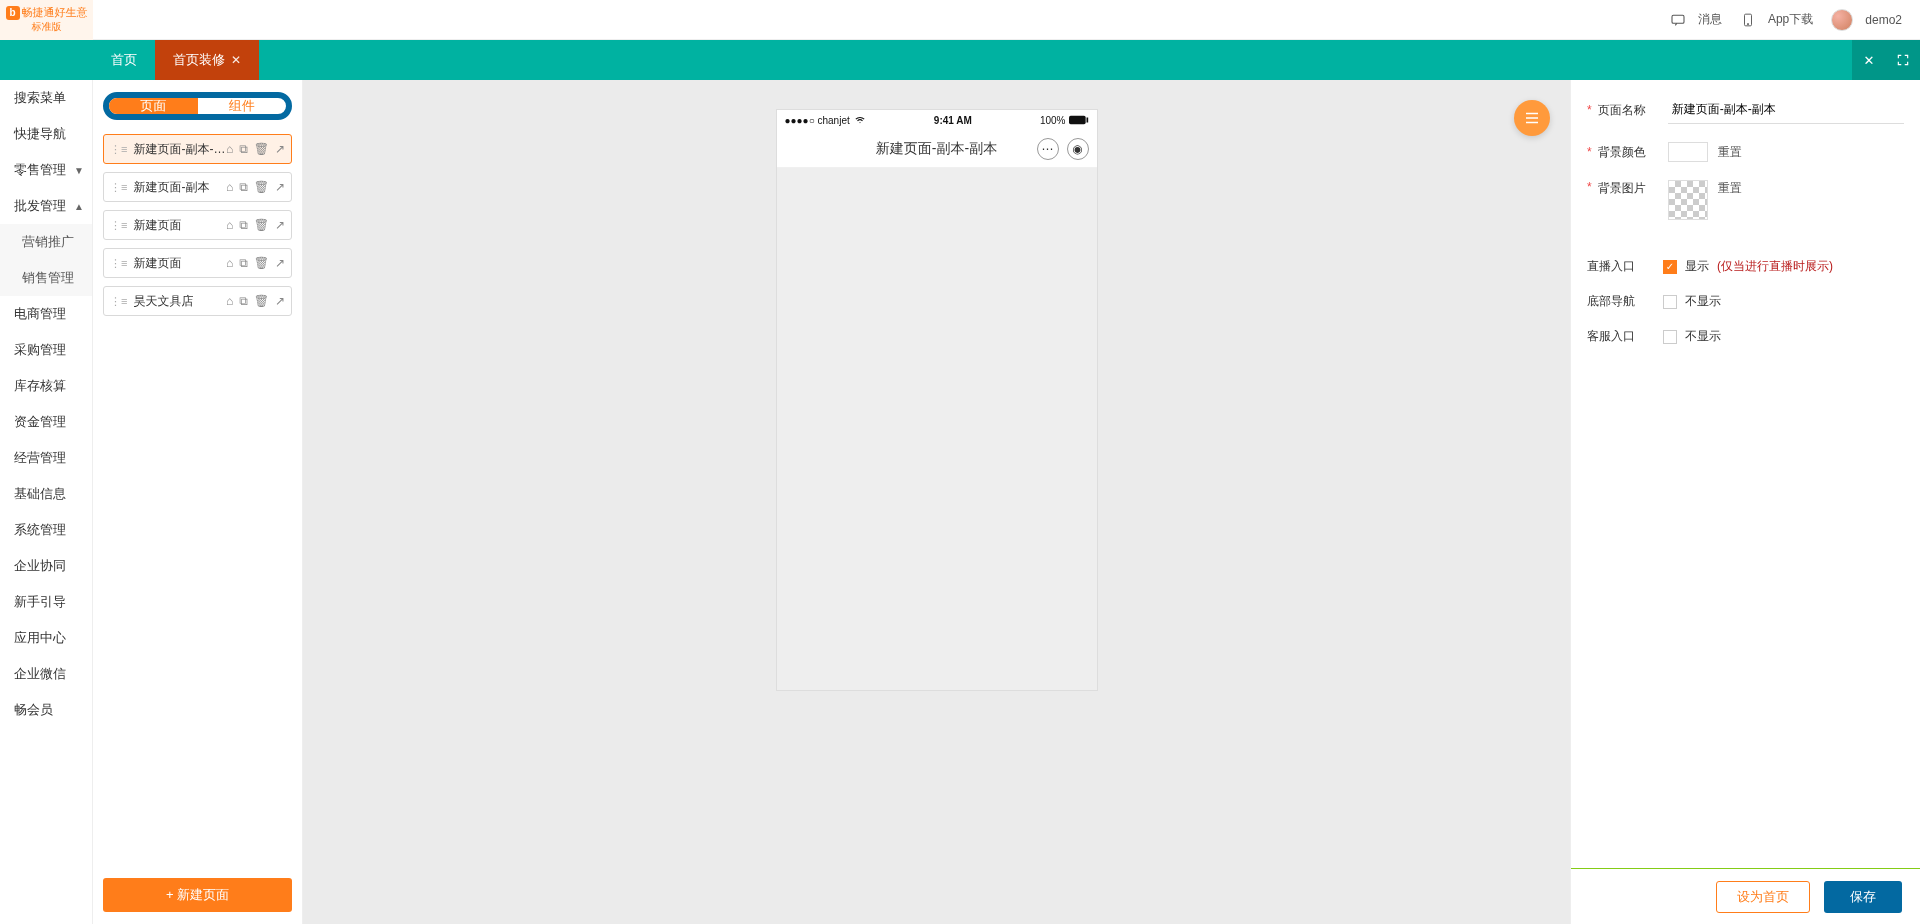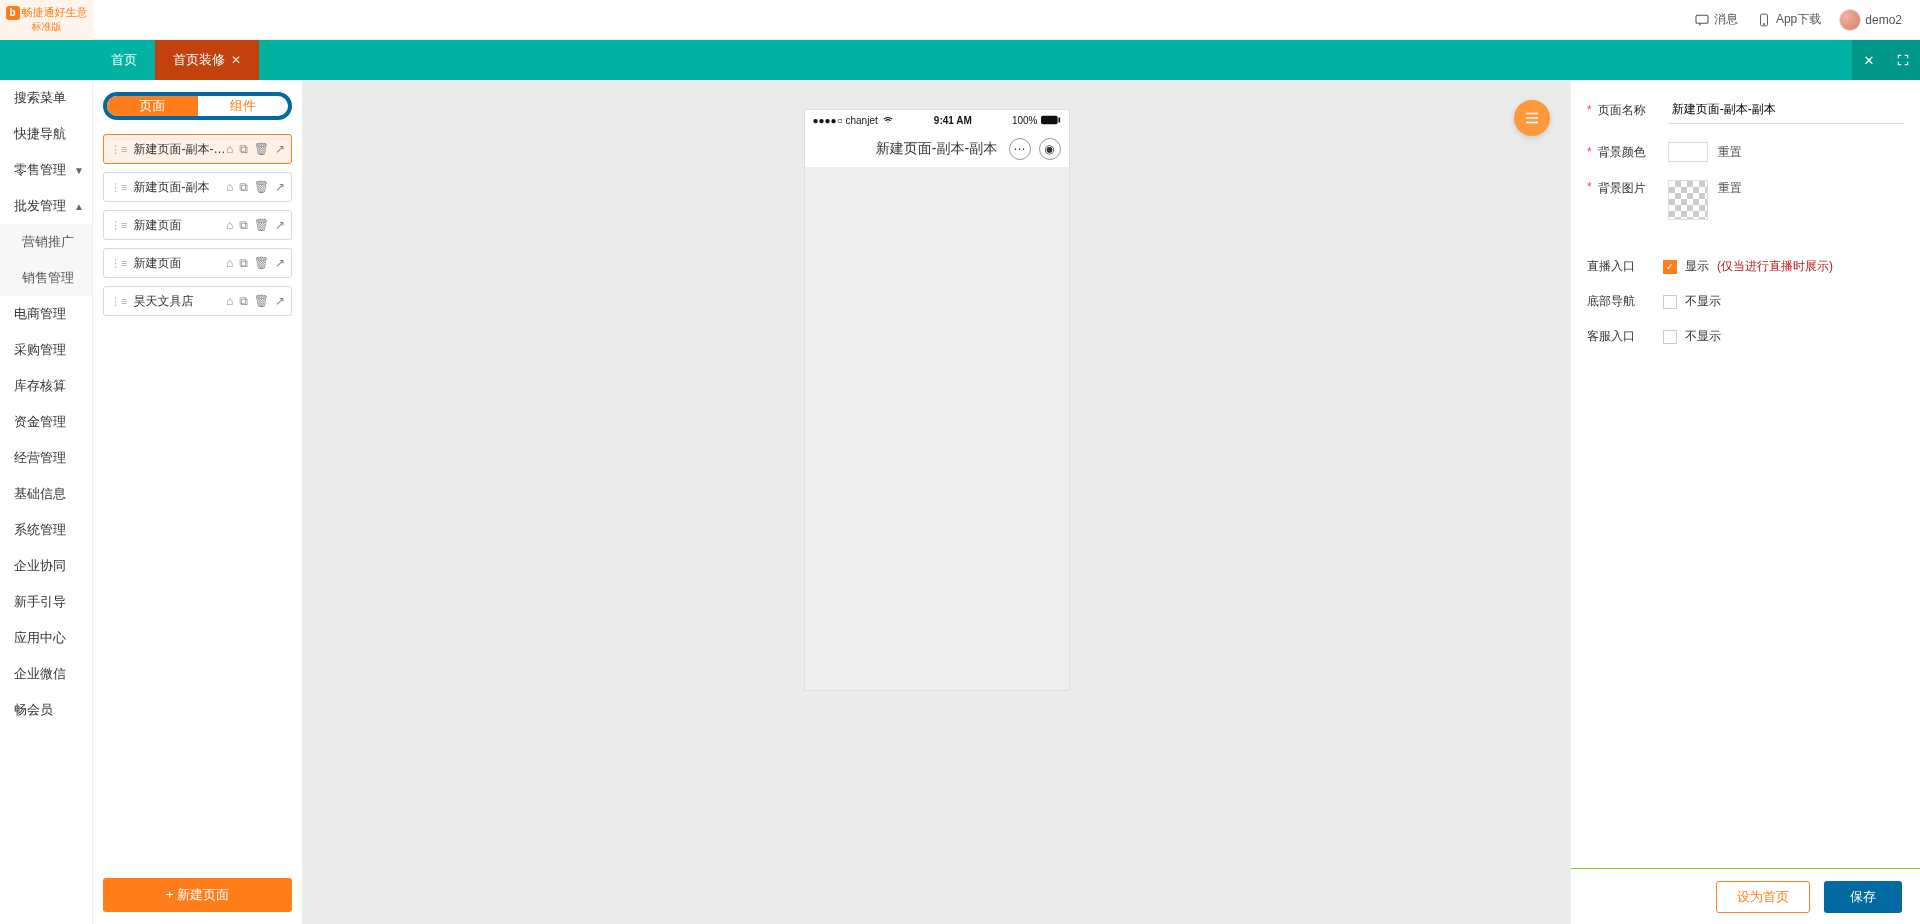--- a/index.html
+++ b/index.html
@@ -9,21 +9,21 @@
     .top-header { height: 40px; display: flex; align-items: center; border-bottom: 1px solid #eee; }
     .logo-block { width: 93px; height: 40px; display: flex; flex-direction: column; align-items: center; justify-content: center; background: #fff5ec; }
     .logo-main { display:flex; align-items:center; gap:2px;}
     .logo-mark { width:14px; height:14px; border-radius:3px; background:#ff7d1a; display:inline-flex;align-items:center;justify-content:center;color:#fff;font-weight:bold;font-size:10px;}
     .logo-text { font-size: 11px; color: #ff7d1a; font-weight: 500;}
     .logo-sub { font-size: 10px; color: #ff7d1a; }
     .account-select { flex: 0 0 220px; height: 40px; display: flex; align-items: center; padding: 0 12px; color: #888; font-size: 12px; cursor: pointer; position:relative;}
     .account-select .chev { position:absolute; right:10px; color:#bbb;}
     .top-spacer { flex: 1; }
     .top-actions { display: flex; align-items: center; gap: 18px; padding-right: 18px; }
-    .top-action { display: flex; align-items: center; gap: 4px; color: #555; font-size: 12px; cursor: pointer; }
+    .top-action { display: flex; align-items: center; gap: 12px; color: #555; font-size: 12px; cursor: pointer; }
     .icon-sm { width: 16px; height: 16px; display:inline-flex;align-items:center;justify-content:center;}
     .avatar { width: 22px; height: 22px; border-radius: 50%; background: radial-gradient(circle at 30% 30%, #f5b1a3, #d08060); border:1px solid #ddd;}
     
     
     .tab-bar { height: 40px; background: #00b2a1; display: flex; align-items: stretch; position: relative; padding-left: 93px;}
     .tab { padding: 0 18px; display: flex; align-items: center; color: #fff; font-size: 13px; cursor: pointer; }
     .tab.active { background: #c2410c; }
     .tab .close { margin-left: 6px; font-size: 12px; opacity:.9;}
     .tab-bar .right-ctrls { margin-left: auto; display:flex;}
     .tab-bar .right-btn { width: 34px; display:flex;align-items:center;justify-content:center;color:#fff;cursor:pointer; background:#009688;}
@@ -33,37 +33,37 @@
     
     
     .left-nav { width: 93px; background: #fff; border-right: 1px solid #eee; overflow-y: auto; }
     .nav-item { height: 36px; display: flex; align-items: center; padding: 0 14px; font-size: 13px; color: #333; cursor: pointer; position:relative;}
     .nav-item .caret { position:absolute; right:8px; font-size:10px; color:#666;}
     .nav-sub { background: #f7f7f7; }
     .nav-sub .nav-item { padding-left: 22px; color:#555;}
     
     
     .page-panel { width: 210px; background: #fff; border-right: 1px solid #eee; display: flex; flex-direction: column; padding: 12px 10px; }
-    .tab-switch { display: flex; border: 4px solid #0369a1; border-radius: 14px; overflow: hidden; height: 28px; margin-bottom: 14px;}
+    .tab-switch { display: flex; border: 6px solid #0369a1; border-radius: 14px; overflow: hidden; height: 28px; margin-bottom: 14px;}
     .tab-switch > div { flex:1; display:flex;align-items:center;justify-content:center; font-size:13px; cursor:pointer;}
     .ts-active { background:#ff7d1a; color:#fff;}
     .ts-inactive { color:#ff7d1a;}
     .page-list { flex:1; display:flex; flex-direction:column; gap:8px;}
     .page-row { height:30px; border:1px solid #d9d9d9; border-radius:3px; display:flex; align-items:center; padding:0 6px; font-size:12px; color:#333; cursor:pointer; background:#fff;}
     .page-row.sel { border-color:#ff7d1a; background:#fff1e6;}
     .grip { color:#aaa; margin-right:6px; font-size:11px;}
     .page-row .name { flex:1; white-space:nowrap; overflow:hidden; text-overflow:ellipsis;}
     .row-icons { display:flex; gap:6px; color:#888;}
     .row-icons span { cursor:pointer; font-size:12px;}
     .new-page-btn { height:34px; background:#ff7d1a; color:#fff; border-radius:3px; display:flex;align-items:center;justify-content:center; font-size:13px; cursor:pointer; margin-top:10px;}
     
     
     .canvas-wrap { flex:1; background:#ebebeb; position:relative; display:flex; justify-content:center; padding-top:30px; overflow:auto;}
     .fab { position:absolute; top:20px; right:20px; width:36px;height:36px;border-radius:50%;background:#ff9a3c;display:flex;align-items:center;justify-content:center;color:#fff;cursor:pointer; box-shadow:0 2px 6px rgba(0,0,0,.15);}
-    .phone { width:264px; background:#3b82f6; box-shadow:0 0 0 1px #ddd; height:580px;}
+    .phone { width:320px; background:#3b82f6; box-shadow:0 0 0 1px #ddd; height:580px;}
     .statusbar { height:20px; background:#fff; display:flex; align-items:center; padding:0 8px; font-size:10px; color:#111;}
     .statusbar .mid { flex:1; text-align:center; font-weight:600;}
     .navbar { height:38px; background:#fff; display:flex; align-items:center; justify-content:center; position:relative; font-size:14px; border-bottom:1px solid #f0f0f0;}
     .nav-icons { position:absolute; right:8px; display:flex; gap:8px;}
     .nav-pill { border:1px solid #999; border-radius:12px; width:22px;height:22px; display:flex;align-items:center;justify-content:center; font-size:12px;}
     .phone-body { background:#eeeeee; height:calc(100% - 58px);}
     
     
     .right-panel { width:350px; background:#fff; border-left:1px solid #eee; display:flex; flex-direction:column;}
     .rp-head { height:44px; display:flex; align-items:center; padding:0 16px; border-bottom:1px solid #eee; font-size:14px;}

